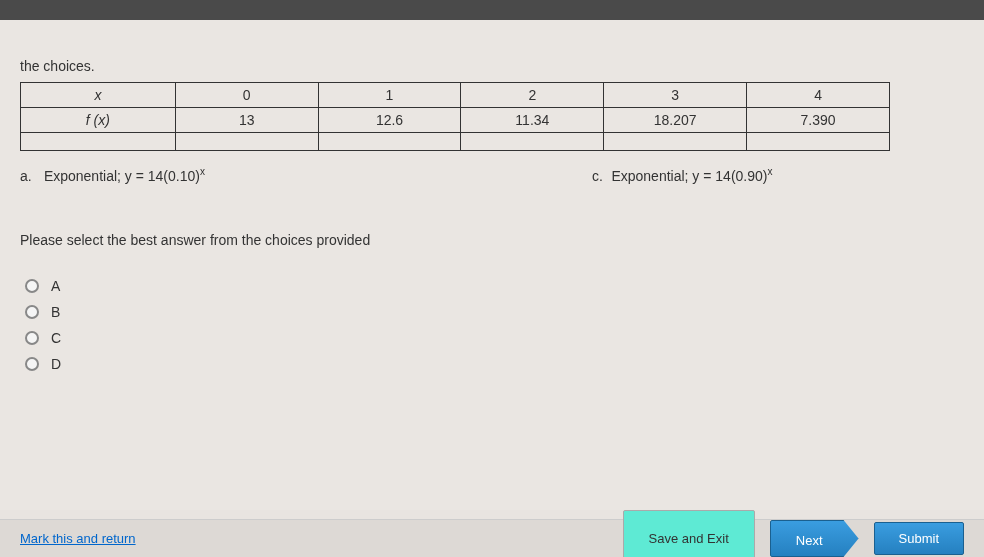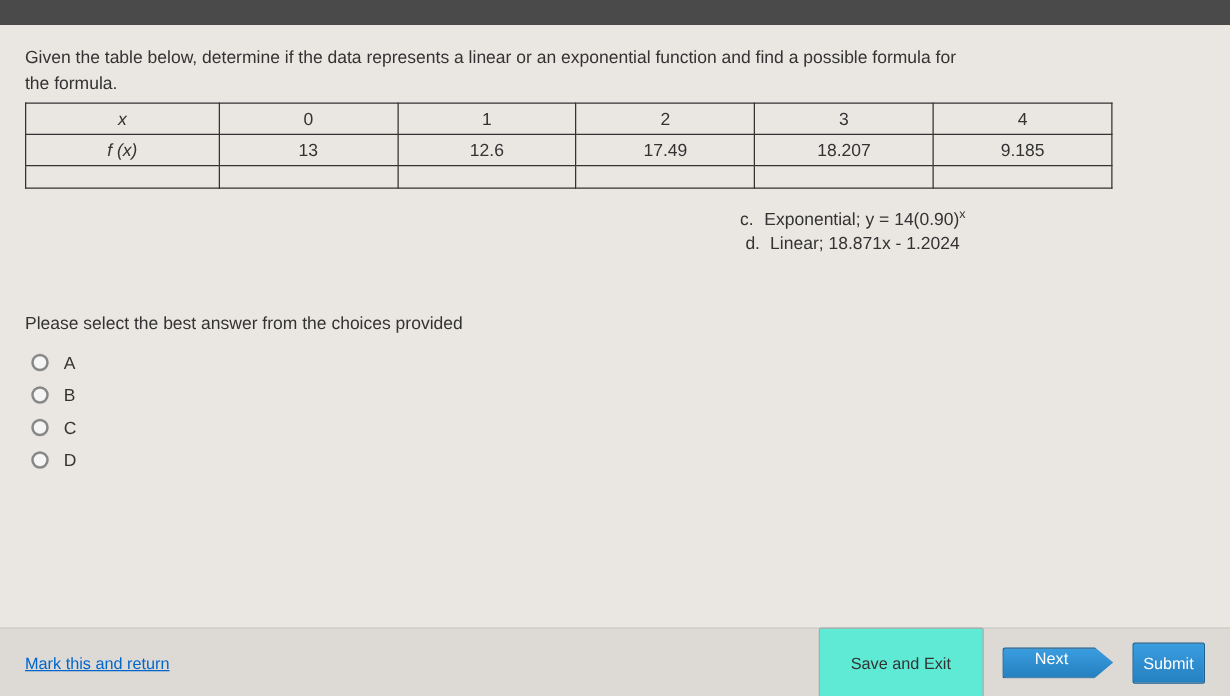--- a/index.html
+++ b/index.html
@@ -69,21 +69,21 @@
       margin-bottom: 3px;
     }
     .option-letter {
       display: inline-block;
       width: 20px;
     }
     .instruction {
       color: #333;
       font-size: 14px;
       margin-top: 45px;
-      margin-bottom: 16px;
+      margin-bottom: 30px;
     }
     .choices {
       margin-left: 5px;
     }
     .choice {
       display: flex;
       align-items: center;
       margin-bottom: 10px;
       cursor: pointer;
     }
@@ -97,21 +97,21 @@
     }
     .choice-label {
       font-size: 14px;
       color: #333;
     }
     .footer {
       position: absolute;
       bottom: 0;
       left: 0;
       right: 0;
-      height: 55px;
+      height: 38px;
       background: #ddd9d5;
       border-top: 1px solid #ccc;
       display: flex;
       align-items: center;
       padding: 0 20px;
     }
     .mark-link {
       color: #0066cc;
       text-decoration: underline;
       font-size: 13px;
@@ -128,90 +128,90 @@
       border: 1px solid #aaa;
       padding: 20px 25px;
       font-size: 13px;
       color: #333;
       cursor: pointer;
       border-radius: 2px;
     }
     .btn-next {
       background: linear-gradient(#3a9de0, #2580c0);
       border: 1px solid #1a6090;
-      padding: 0 35px 8px 25px;
+      padding: 12px 35px 8px 25px;
       font-size: 13px;
       color: #fff;
       cursor: pointer;
       border-radius: 2px;
       position: relative;
       clip-path: polygon(0 0, calc(100% - 15px) 0, 100% 50%, calc(100% - 15px) 100%, 0 100%);
     }
     .btn-submit {
       background: linear-gradient(#3a9de0, #2580c0);
       border: 1px solid #1a6090;
-      padding: 8px 8px;
+      padding: 8px 24px;
       font-size: 13px;
       color: #fff;
       cursor: pointer;
       border-radius: 2px;
     }
     sup { font-size: 10px; }
   </style>
 </head>
 <body>
 
 <div class="toolbar"></div>
 
 <div class="content">
   <div class="question-text">
-    <span>Given the table below, determine if the data represents a linear or an exponential function and find a possible formula for</span><br>
-    <span>the formula.</span>
+    <br>
+    <span>the choices.</span>
   </div>
 
   <table class="data-table">
     <tbody>
         <tr>
       <th>x</th>
       <td>0</td>
       <td>1</td>
       <td>2</td>
       <td>3</td>
       <td>4</td>
     </tr>
     <tr>
       <th>f (x)</th>
       <td>13</td>
       <td>12.6</td>
-      <td>17.49</td>
+      <td>11.34</td>
       <td>18.207</td>
-      <td>9.185</td>
+      <td>7.390</td>
     </tr>
     <tr class="empty-row">
       <th></th>
       <td></td>
       <td></td>
       <td></td>
       <td></td>
       <td></td>
     </tr>
   </tbody>
     </table>
 
   <div class="options">
     <div class="options-left">
+      <div class="option-item">
+        <span class="option-letter">a.</span>
+        <span>Exponential; y = 14(0.10)</span><sup>x</sup>
+      </div>
     </div>
     <div class="options-right">
       <div class="option-item">
         <span class="option-letter">c.</span>
         <span>Exponential; y = 14(0.90)</span><sup>x</sup>
-      </div>
-      <div class="option-item">
-        <span class="option-letter">d.</span>
-        <span>Linear; 18.871x - 1.2024</span>
       </div>
     </div>
   </div>
 
   <div class="instruction">Please select the best answer from the choices provided</div>
 
   <div class="choices">
     <div class="choice">
       <div class="radio"></div>
       <span class="choice-label">A</span>

